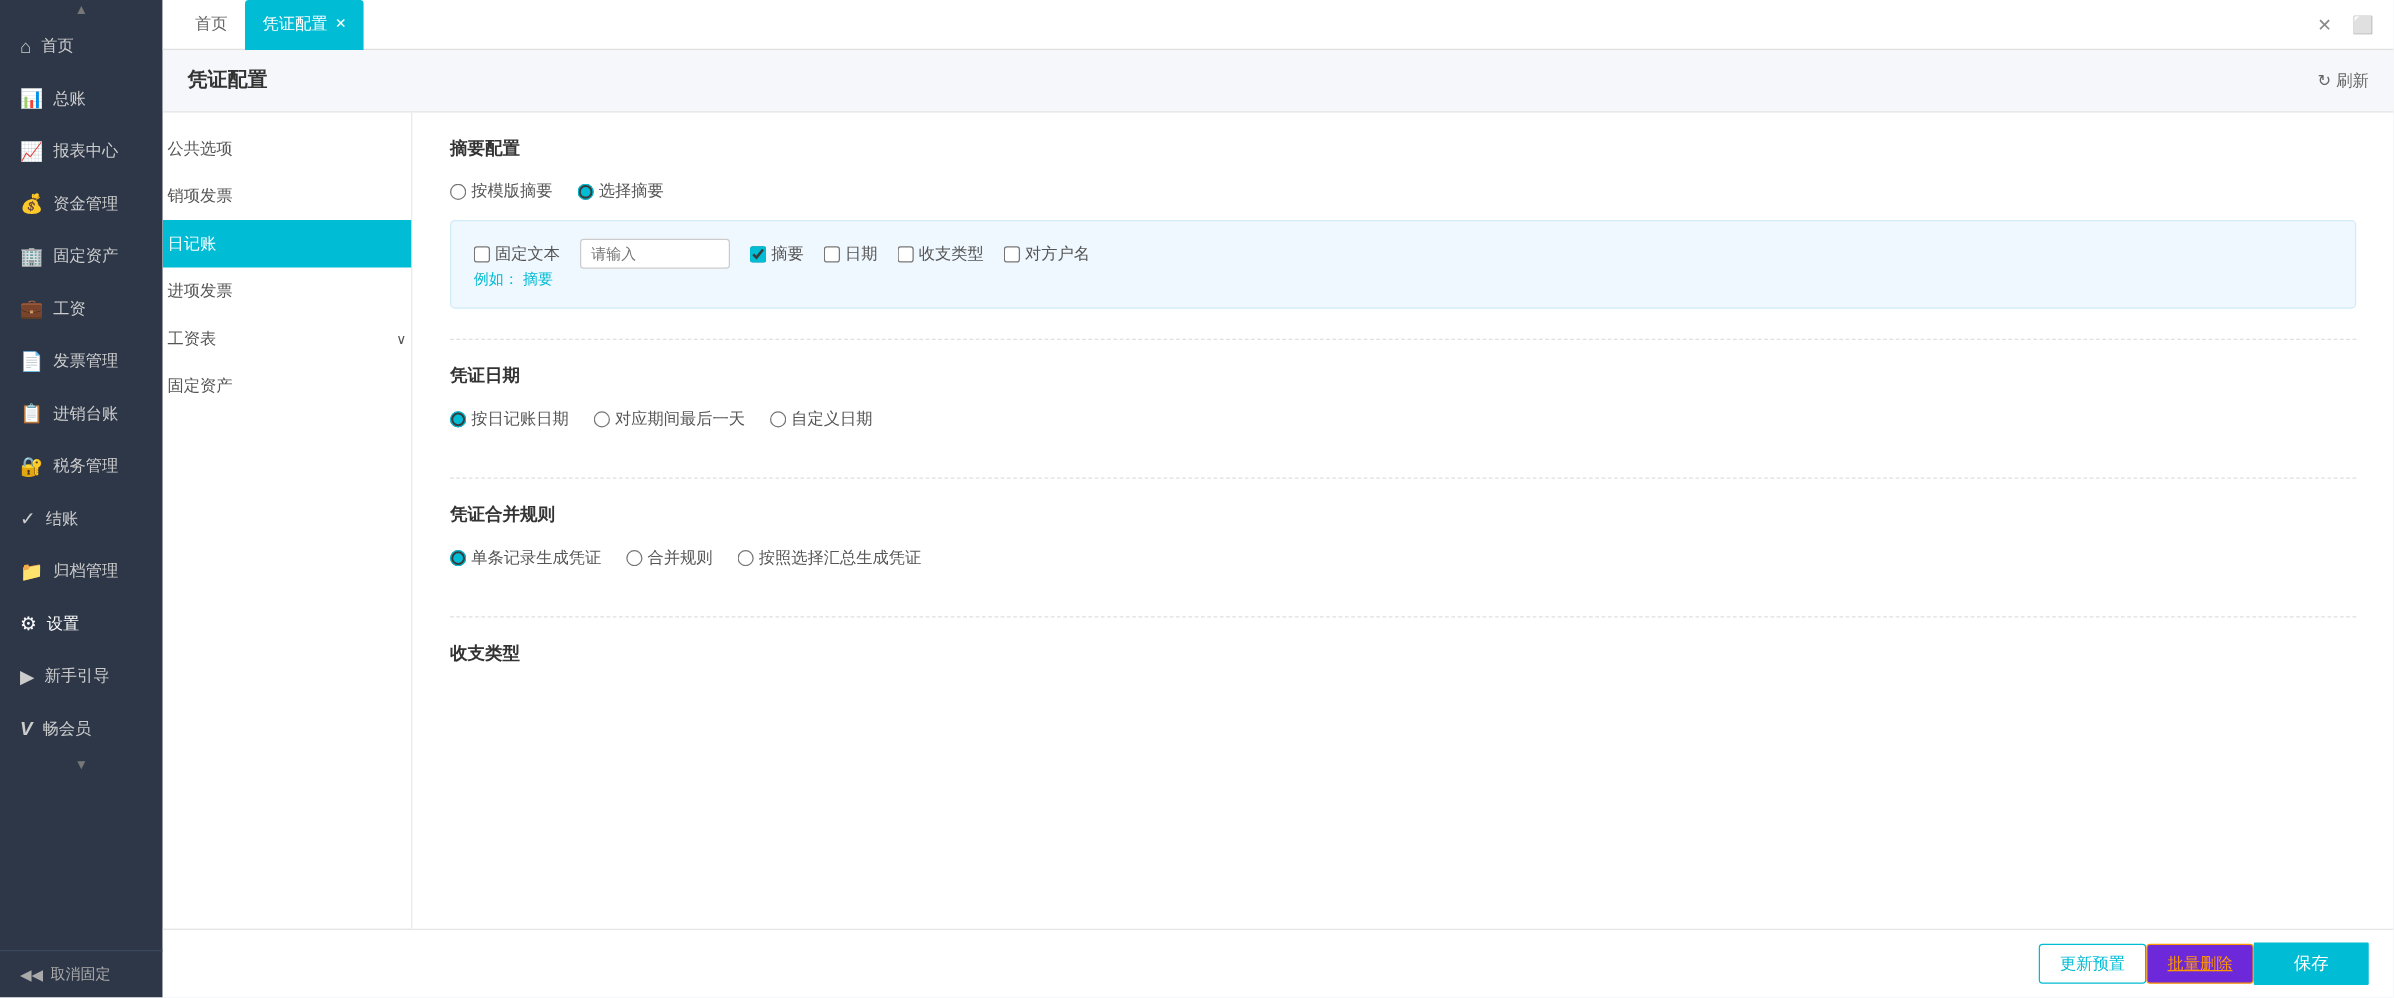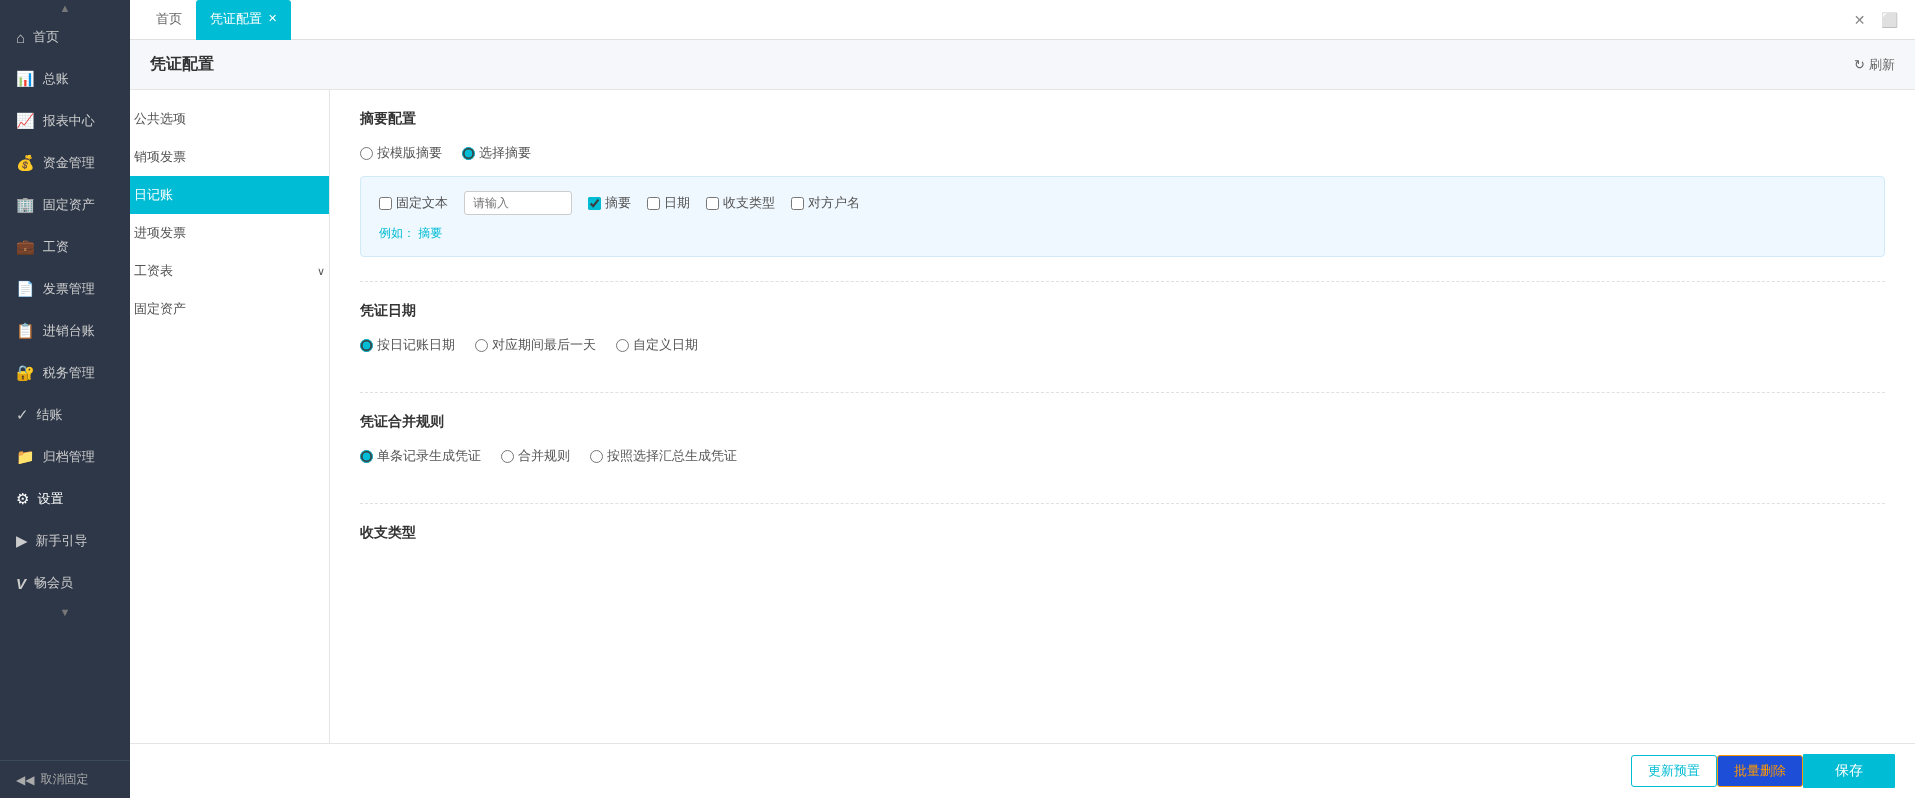--- a/index.html
+++ b/index.html
@@ -200,25 +200,25 @@
       align-items: center;
       gap: 16px;
       flex-wrap: wrap;
     }
     .summary-text-input {
       border: 1px solid #ccc;
       border-radius: 3px;
       padding: 4px 8px;
       font-size: 12px;
       color: #999;
-      width: 108px;
+      width: 120px;
       outline: none;
     }
     .example-text {
-      margin-top: 10px;
+      margin-top: 0;
       color: #00bcd4;
       font-size: 12px;
     }
 
     
     .bottom-bar {
       background: #fff;
       border-top: 1px solid #e5e5e5;
       padding: 10px 20px;
       display: flex;
@@ -229,27 +229,28 @@
     .btn-update {
       background: #fff;
       border: 1px solid #00bcd4;
       color: #00bcd4;
       border-radius: 3px;
       padding: 6px 16px;
       cursor: pointer;
       font-size: 13px;
     }
     .btn-delete {
-      background: #1d4ed8;
+      background: #6d28d9;
       border: 1px solid #ff9800;
       color: #ff9800;
       border-radius: 3px;
       padding: 6px 16px;
       cursor: pointer;
       font-size: 13px;
+      text-decoration: underline;
     }
     .btn-save {
       background: #00bcd4;
       border: none;
       color: #fff;
       border-radius: 1px;
       padding: 8px 32px;
       cursor: pointer;
       font-size: 14px;
     }

